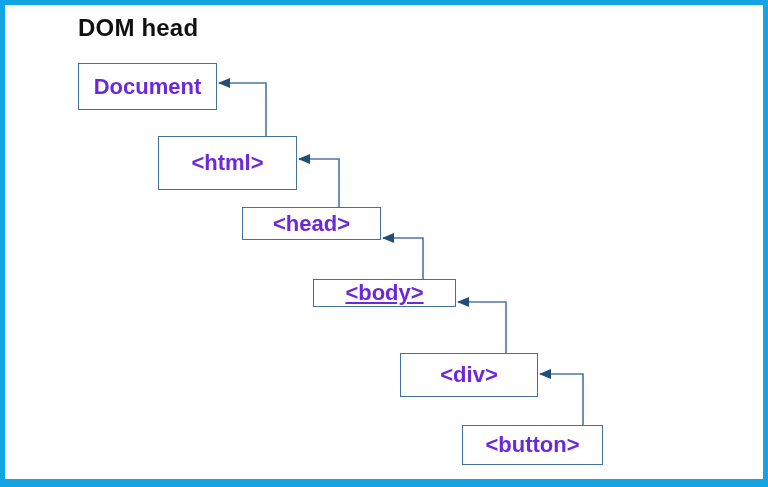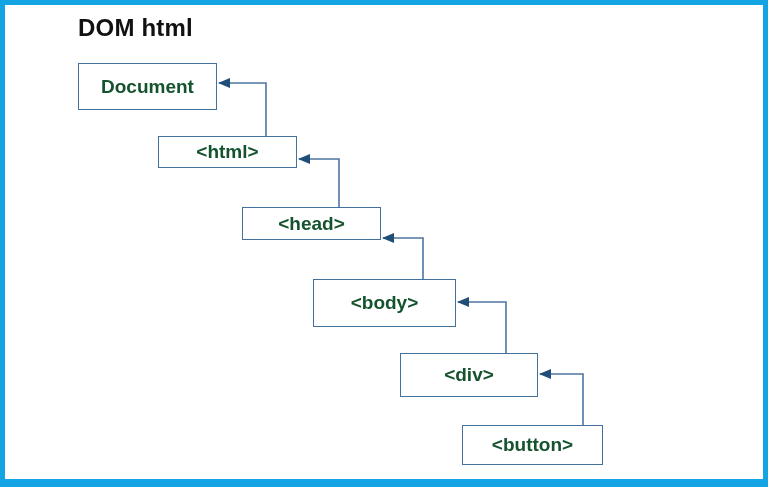--- a/index.html
+++ b/index.html
@@ -37,64 +37,64 @@
     white-space: nowrap;
   }
   .node {
     position: absolute;
     box-sizing: border-box;
     background: #ffffff;
     border: 1.5px solid #41719C;
     display: flex;
     align-items: center;
     justify-content: center;
-    font-size: 19px;
+    font-size: 22px;
     font-weight: 700;
-    color: #14532d;
+    color: #6d28d9;
     white-space: nowrap;
   }
   #connectors {
     position: absolute;
     left: 0;
     top: 0;
     pointer-events: none;
   }
   .connector {
     fill: none;
     stroke: #4d76a1;
     stroke-width: 1.6;
   }
 </style>
 </head>
 <body>
 
 <div id="screen">
   <div id="canvas">
 
-    <div class="diagram-title">DOM html</div>
+    <div class="diagram-title">DOM head</div>
 
     <svg id="connectors" width="768" height="487" viewBox="0 0 768 487" xmlns="http://www.w3.org/2000/svg">
       <defs>
         <marker id="arrowhead" viewBox="0 0 12 10" refX="11" refY="5" markerWidth="12" markerHeight="10" orient="auto" markerUnits="userSpaceOnUse">
           <path d="M0,0 L12,5 L0,10 Z" fill="#1F4E79"></path>
         </marker>
       </defs>
       <path class="connector" d="M266,136 L266,83 L219,83" marker-end="url(#arrowhead)"></path>
       <path class="connector" d="M339,207 L339,159 L299,159" marker-end="url(#arrowhead)"></path>
       <path class="connector" d="M423,279 L423,238 L383,238" marker-end="url(#arrowhead)"></path>
       <path class="connector" d="M506,353 L506,302 L458,302" marker-end="url(#arrowhead)"></path>
       <path class="connector" d="M583,425 L583,374 L540,374" marker-end="url(#arrowhead)"></path>
     </svg>
 
     <div class="node" style="left:78px;  top:63px;  width:139px; height:47px;">Document</div>
 
-    <div class="node" style="left:158px; top:136px; width:139px; height:32px;text-align:center;">&lt;html&gt;</div>
+    <div class="node" style="left:158px; top:136px; width:139px; height:54px;text-align:center;">&lt;html&gt;</div>
 
     <div class="node" style="left:242px; top:207px; width:139px; height:33px;">&lt;head&gt;</div>
 
-    <div class="node" style="left:313px; top:279px; width:143px; height:48px;">&lt;body&gt;</div>
+    <div class="node" style="left:313px; top:279px; width:143px; height:28px;text-decoration:underline;">&lt;body&gt;</div>
 
     <div class="node" style="left:400px; top:353px; width:138px; height:44px;text-align:right;">&lt;div&gt;</div>
 
     <div class="node" style="left:462px; top:425px; width:141px; height:40px;">&lt;button&gt;</div>
 
   </div>
 </div>
 
 </body></html>

